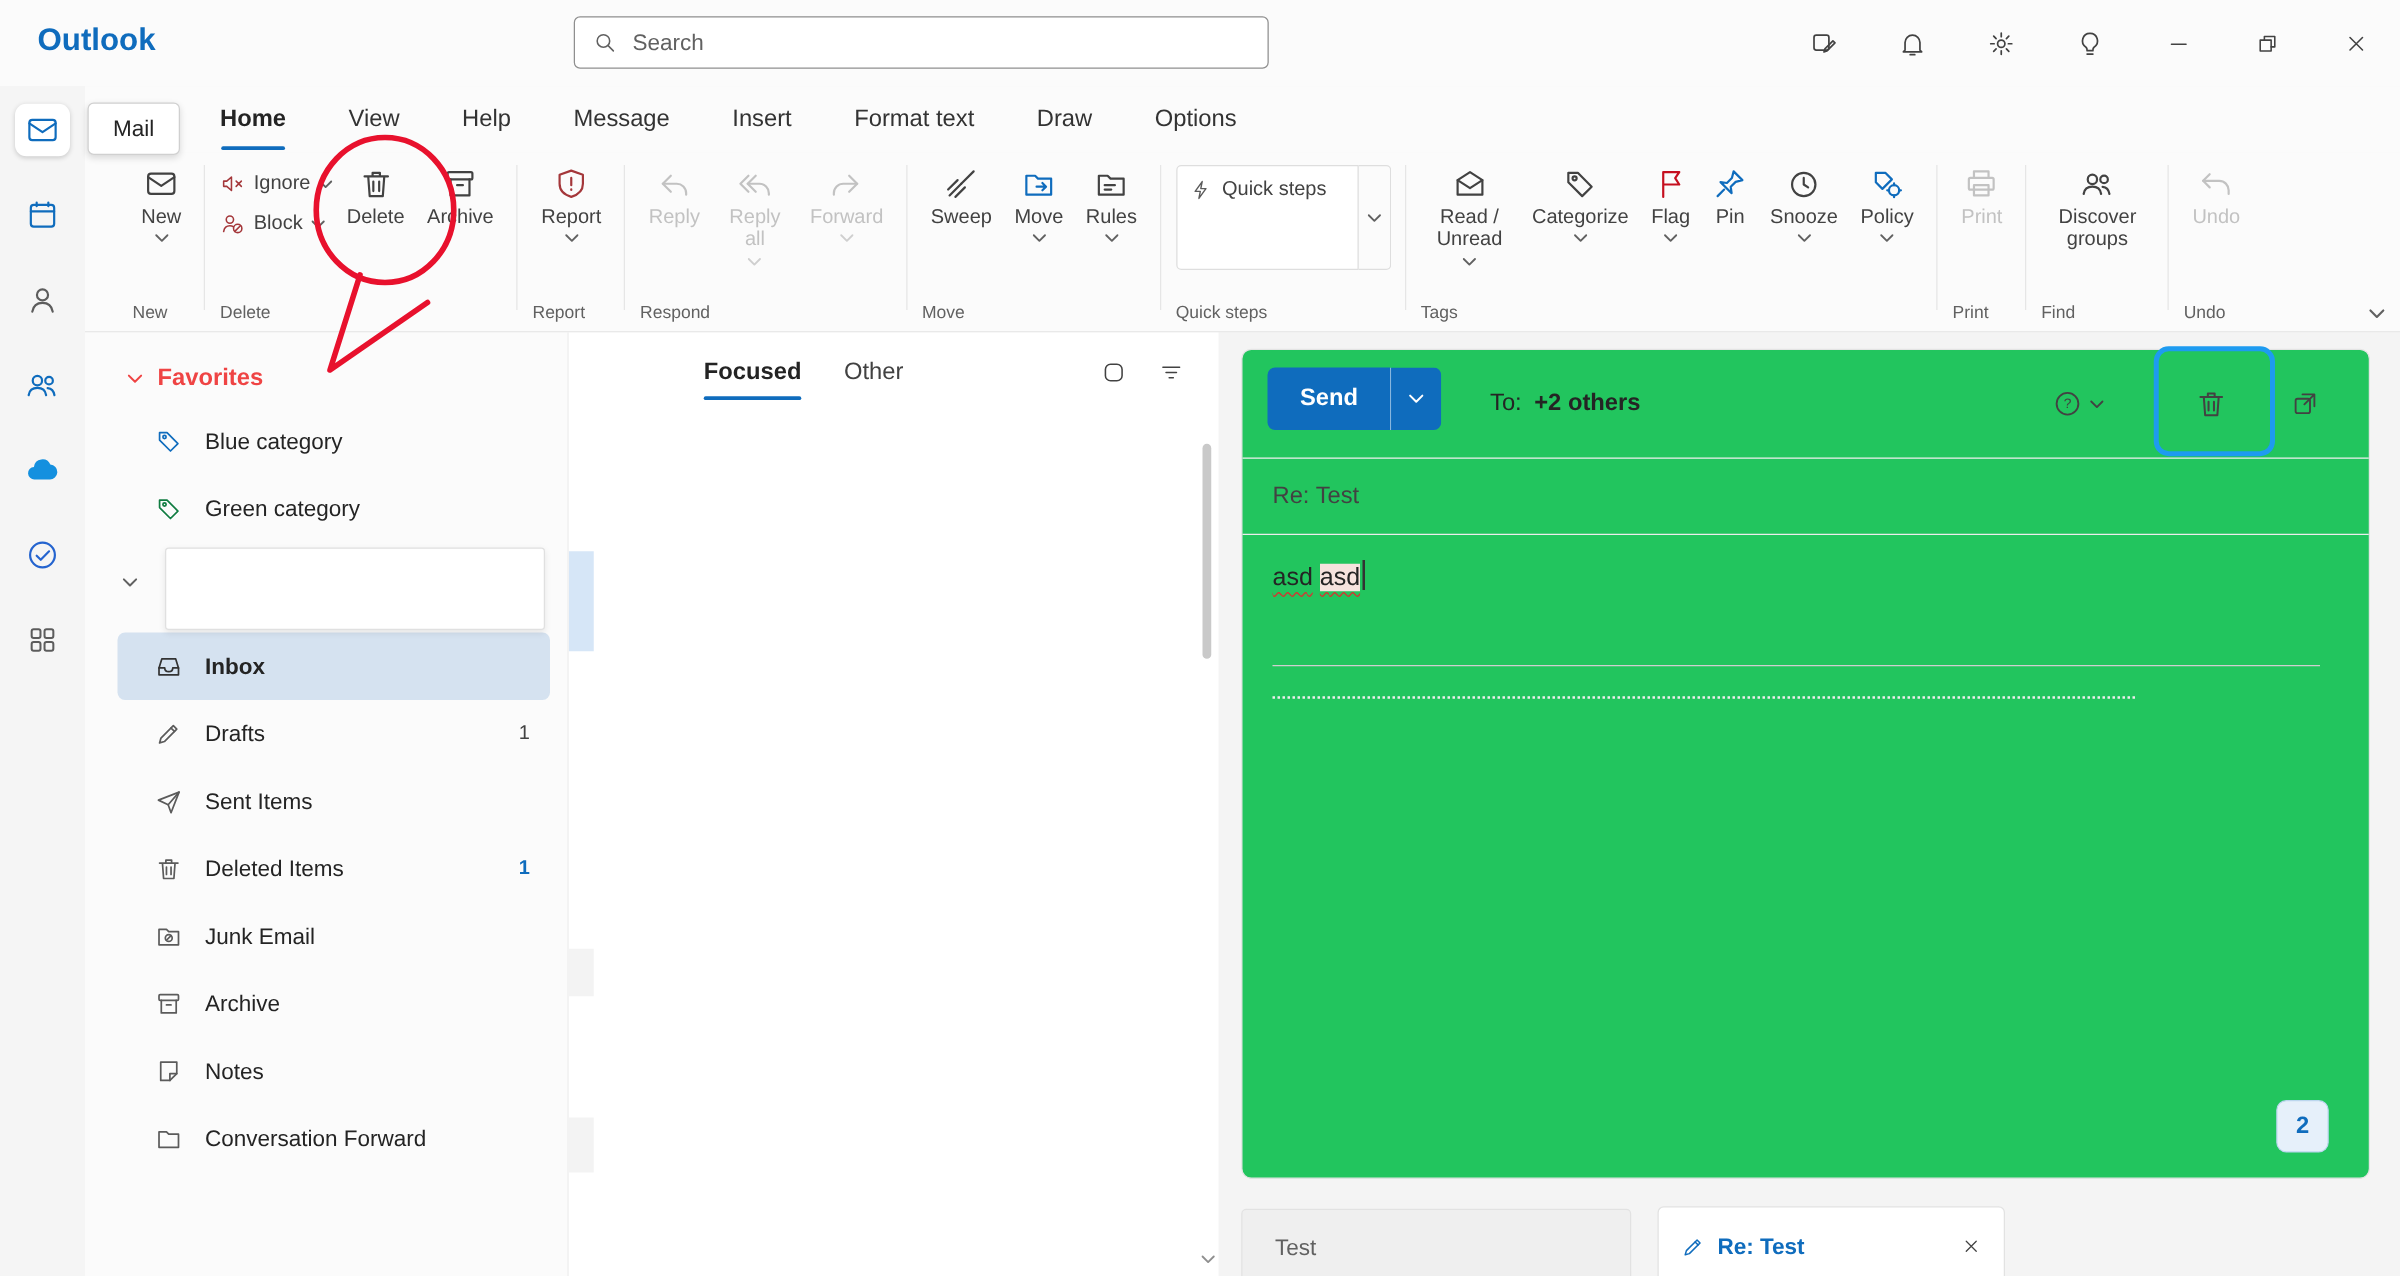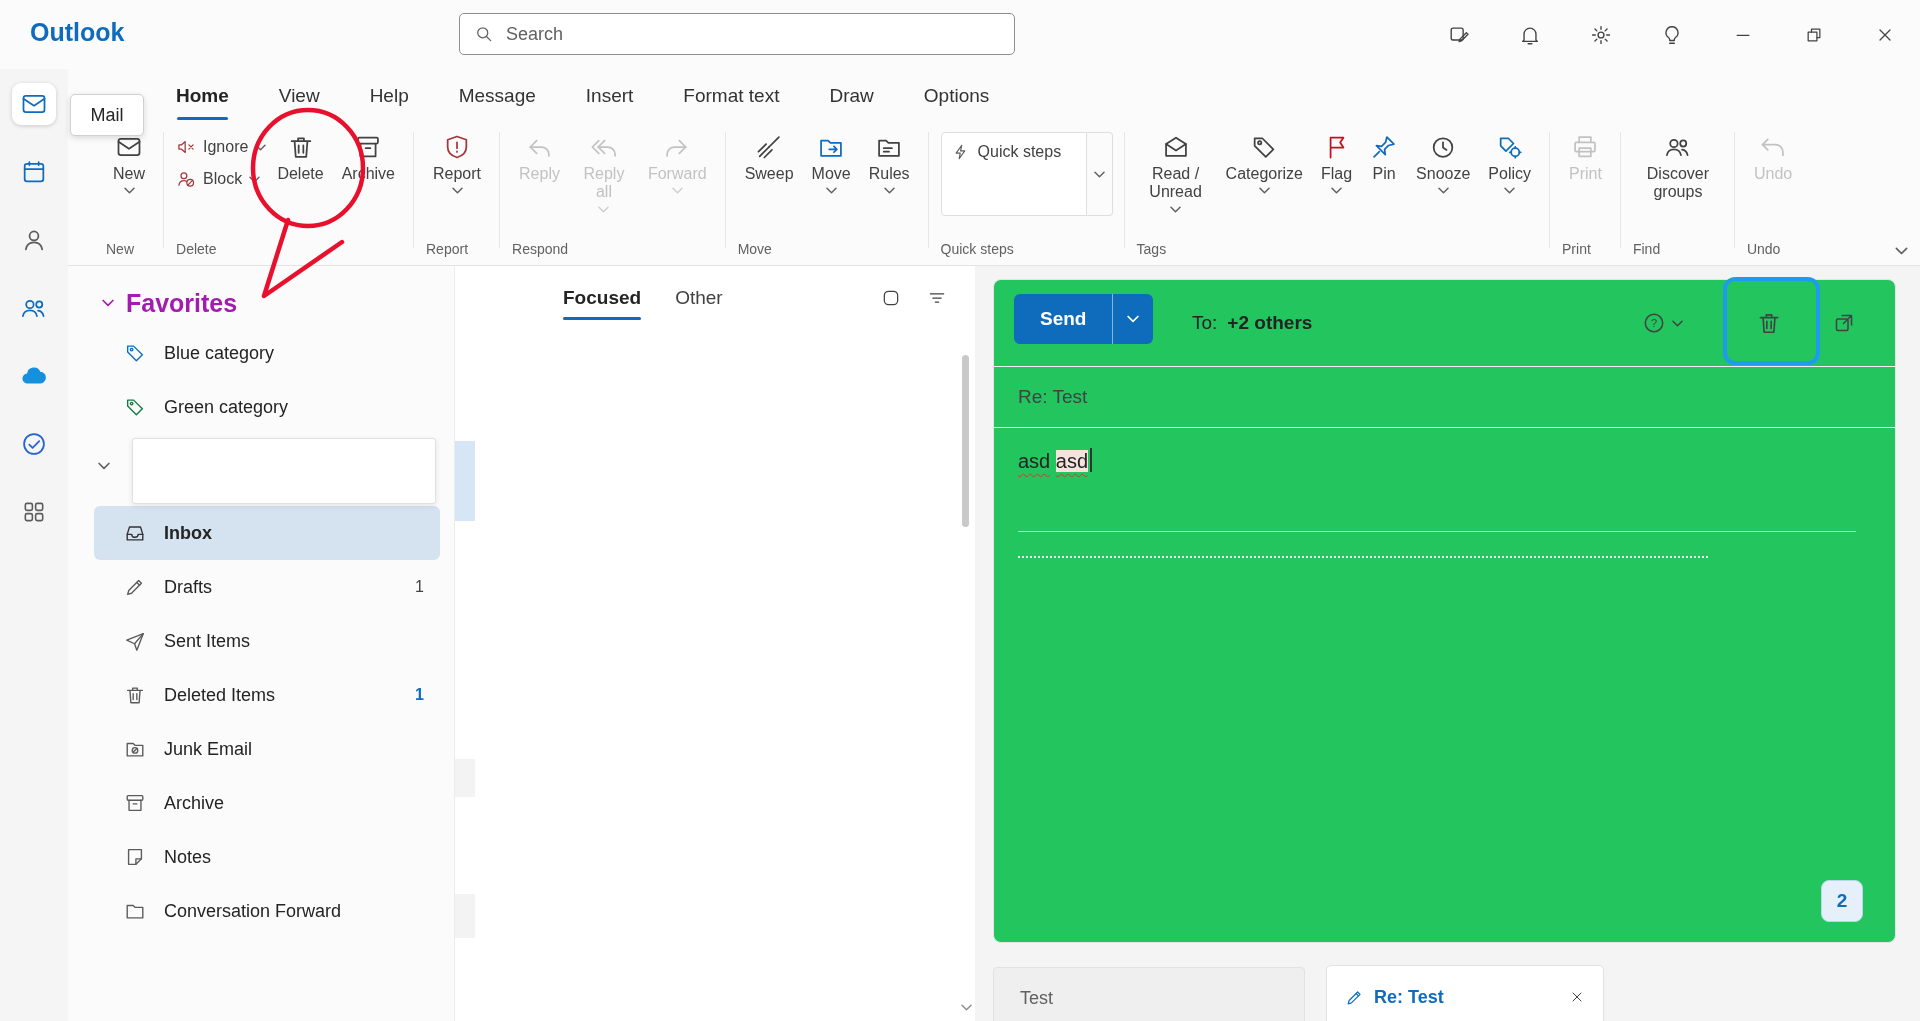--- a/index.html
+++ b/index.html
@@ -7,21 +7,21 @@
   .ic{fill:none;stroke:currentColor;stroke-width:1.5;stroke-linecap:round;stroke-linejoin:round;display:block;}
 
   
   .titlebar{position:absolute;left:0;top:0;right:0;height:69px;background:#fbfbfb;}
   .logo{position:absolute;left:30px;top:18px;font-size:25px;font-weight:bold;color:#0f6cbd;}
   .search{position:absolute;left:459px;top:13px;width:556px;height:42px;background:#fff;border:1px solid #8f8f8f;border-radius:5px;display:flex;align-items:center;gap:12px;padding:0 14px;box-sizing:border-box;color:#616161;font-size:18px;}
   .tb-icons{position:absolute;right:0;top:0;height:69px;display:flex;}
   .tb-btn{width:71px;height:69px;display:flex;align-items:center;justify-content:center;color:#424242;}
 
   
-  .mail-chip{position:absolute;left:70px;top:82px;width:72px;height:40px;background:#fff;border:1px solid #d0d0d0;border-radius:5px;box-shadow:0 2px 6px rgba(0,0,0,.14);display:flex;align-items:center;justify-content:center;font-size:18px;z-index:6;margin-top:12px;}
+  .mail-chip{position:absolute;left:70px;top:82px;width:72px;height:40px;background:#fff;border:1px solid #d0d0d0;border-radius:5px;box-shadow:0 2px 6px rgba(0,0,0,.14);display:flex;align-items:center;justify-content:center;font-size:18px;z-index:6;}
   .tabsrow{position:absolute;left:68px;top:69px;right:0;height:53px;background:#fbfbfb;display:flex;align-items:center;padding-left:108px;gap:50px;}
   .tab{font-size:19px;color:#333;position:relative;white-space:nowrap;}
   .tab.active{font-weight:bold;color:#242424;}
   .tab.active::after{content:"";position:absolute;left:1px;right:1px;bottom:-13px;height:3px;background:#0f6cbd;border-radius:2px;}
 
   
   .ribbon{position:absolute;left:68px;top:122px;right:0;height:144px;background:#fbfbfb;border-bottom:1px solid #e3e3e3;display:flex;align-items:stretch;padding-left:26px;box-sizing:border-box;}
   .rgroup{position:relative;display:flex;flex-direction:column;align-items:flex-start;padding:6px 12px 4px;}
   .rgroup:not(.last)::after{content:"";position:absolute;right:0;top:10px;height:116px;width:1px;background:#e6e6e6;}
   .rbtns{flex:1;display:flex;align-items:flex-start;gap:4px;}
@@ -44,21 +44,21 @@
   .red-annot{position:absolute;left:230px;top:96px;width:230px;height:240px;z-index:20;pointer-events:none;}
   .blue-annot{position:absolute;left:729px;top:-3px;width:97px;height:88px;border:4px solid #1e9bf0;border-radius:12px;pointer-events:none;box-sizing:border-box;z-index:15;}
 
   
   .appbar{position:absolute;left:0;top:69px;bottom:0;width:68px;background:#f5f5f5;display:flex;flex-direction:column;align-items:center;padding-top:14px;gap:26px;box-sizing:border-box;}
   .app-ic{width:44px;height:42px;display:flex;align-items:center;justify-content:center;color:#5c5c5c;}
   .app-ic.sel{background:#fff;border-radius:9px;box-shadow:0 1px 4px rgba(0,0,0,.18);color:#0f6cbd;}
 
   
   .folders{position:absolute;left:68px;top:266px;width:387px;bottom:0;background:#fbfbfb;border-right:1px solid #ececec;padding-top:14px;box-sizing:border-box;overflow:hidden;}
-  .fav-hdr{height:46px;display:flex;align-items:center;gap:12px;padding-left:34px;font-size:25px;font-weight:bold;color:#a21caf;}
+  .fav-hdr{height:46px;display:flex;align-items:center;gap:12px;padding-left:34px;font-size:19px;font-weight:bold;color:#ef4444;}
   .frow{height:54px;margin:0 14px 0 26px;border-radius:6px;display:flex;align-items:center;gap:16px;padding:0 16px 0 30px;font-size:18px;color:#242424;box-sizing:border-box;}
   .frow .fic{width:24px;display:flex;color:#5b5b5b;flex:none;}
   .frow.sel{background:#d5e2f0;font-weight:bold;}
   .frow .cnt{margin-left:auto;font-size:16px;color:#424242;}
   .cnt.cblue{color:#0f6cbd;font-weight:bold;}
   .blankrow{position:relative;height:72px;}
   .blankbox{position:absolute;left:64px;right:18px;top:4px;height:64px;background:#fff;border:1px solid #e0e0e0;box-shadow:0 2px 6px rgba(0,0,0,.09);border-radius:3px;}
   .blankchev{position:absolute;left:30px;top:28px;color:#616161;}
 
   

